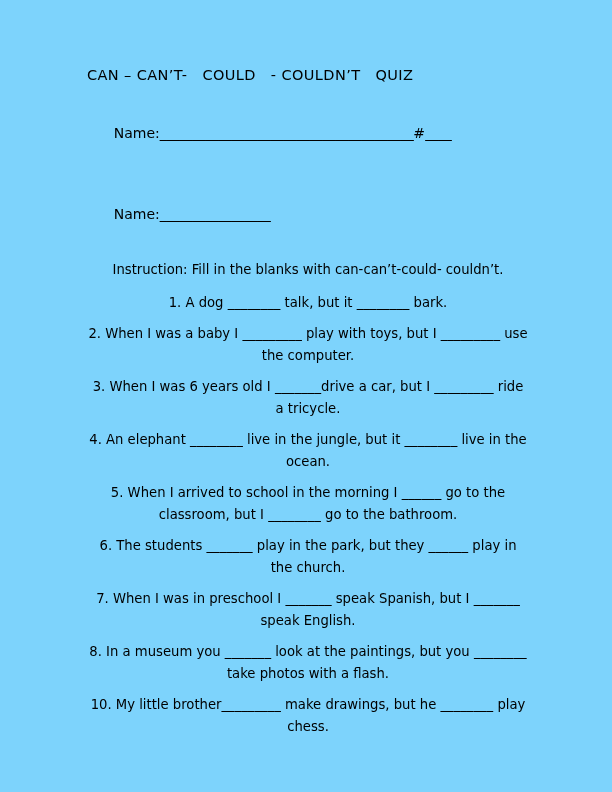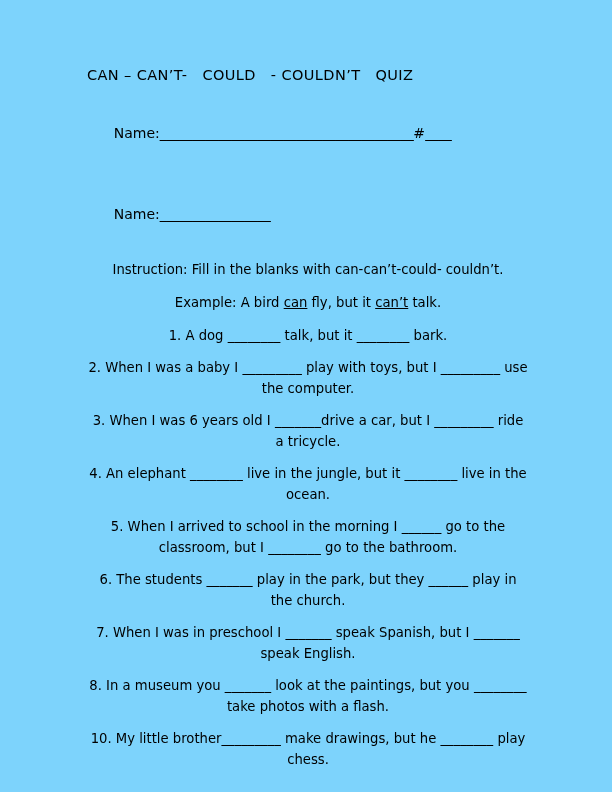--- a/index.html
+++ b/index.html
@@ -71,23 +71,20 @@
     <div class="field-line">
       <span>Name:</span><span class="blank">_______________________________________</span><span class="hash">#</span><span class="blank">____</span>
     </div>
 
     <div class="field-line">
       <span>Name:</span><span class="blank">_________________</span>
     </div>
 
     <div class="para instruction">Instruction: Fill in the blanks with can-can’t-could- couldn’t.</div>
 
-    <div class="para example">
-      <span>Example: A bird </span><span class="u">can</span><span> fly, but it </span><span class="u">can’t</span><span> talk.</span>
-    </div>
 
     <div class="para">1. A dog ________ talk, but it ________ bark.</div>
     <div class="para">2. When I was a baby I _________ play with toys, but I _________ use the computer.</div>
     <div class="para">3. When I was 6 years old I _______drive a car, but I _________ ride a tricycle.</div>
     <div class="para">4. An elephant ________ live in the jungle, but it ________ live in the ocean.</div>
     <div class="para">5. When I arrived to school in the morning I ______ go to the classroom, but I ________ go to the bathroom.</div>
     <div class="para">6. The students _______ play in the park, but they ______ play in the church.</div>
     <div class="para">7. When I was in preschool I _______ speak Spanish, but I _______ speak English.</div>
     <div class="para">8. In a museum you _______ look at the paintings, but you ________ take photos with a flash.</div>
     <div class="para">10. My little brother_________ make drawings, but he ________ play chess.</div>

